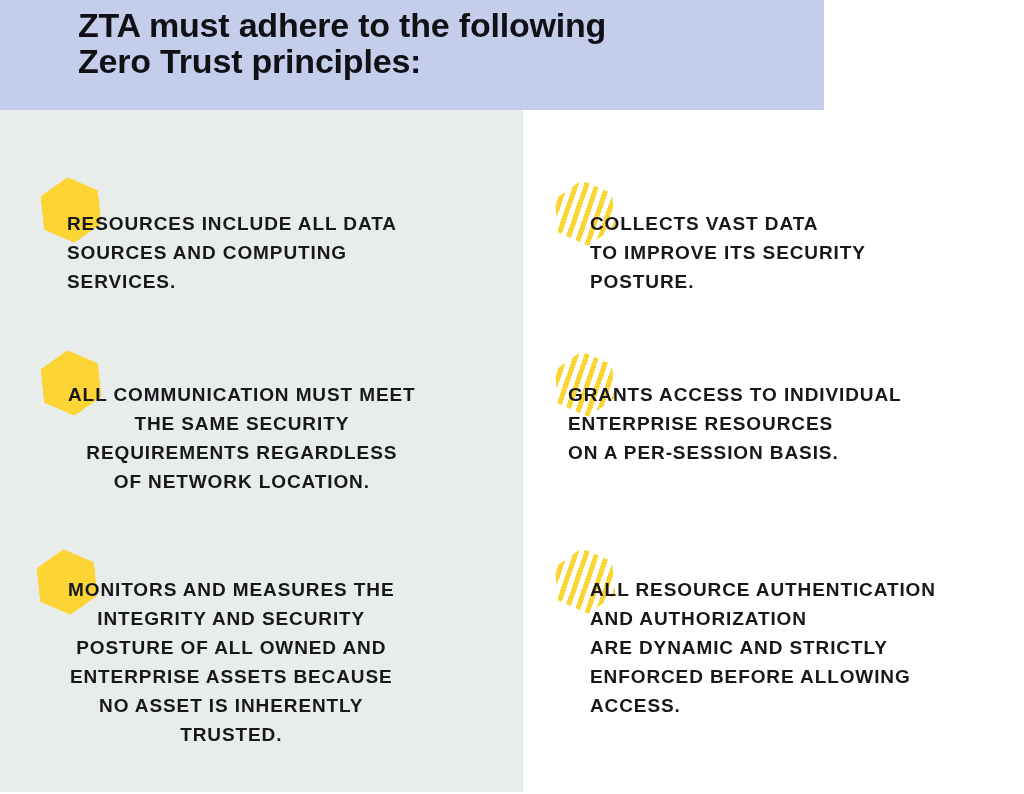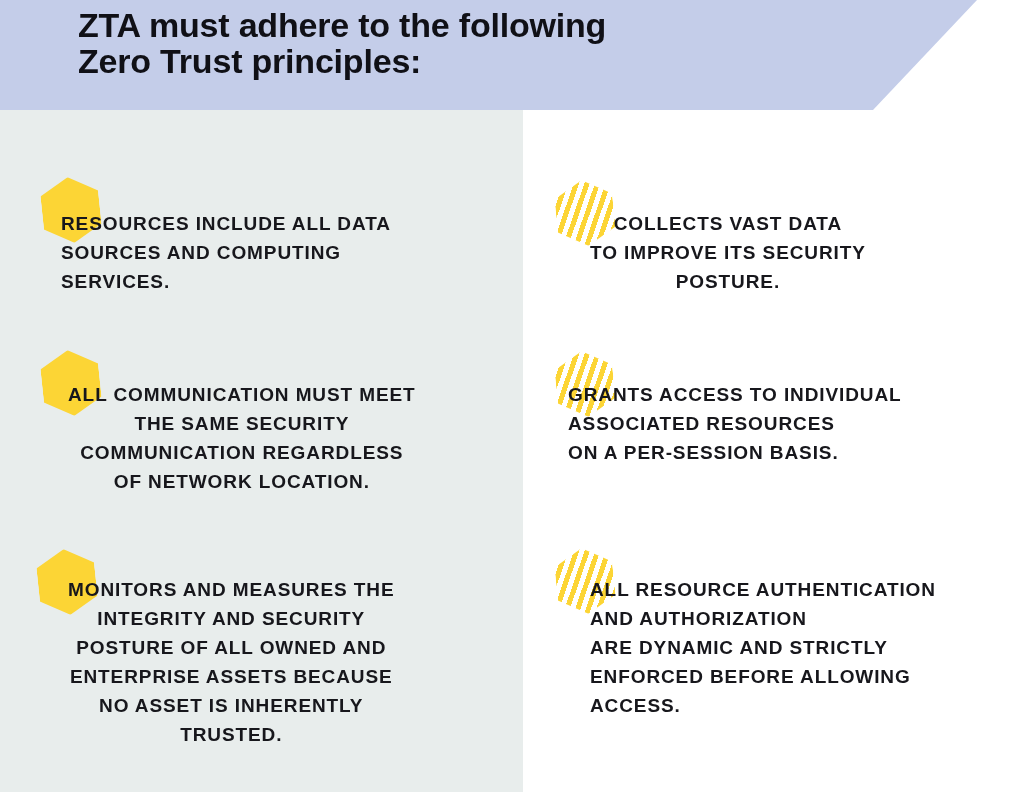--- a/index.html
+++ b/index.html
@@ -9,21 +9,21 @@
     height: 794px;
     background: #ffffff;
     overflow: hidden;
     font-family: "Liberation Sans", sans-serif;
   }
 
   
   .band {
     position: absolute;
     left: 0; top: 0;
-    width: 1024px; height: 110px;
+    width: 824px; height: 110px;
     background: #c4cde9;
     clip-path: polygon(0 0, 977px 0, 873px 110px, 0 110px);
   }
   .band-title {
     position: absolute;
     left: 78px; top: 7px;
     font-size: 34px;
     line-height: 36px;
     font-weight: bold;
     letter-spacing: -0.2px;
@@ -57,28 +57,28 @@
     font-size: 19px;
     line-height: 29px;
     font-weight: bold;
     letter-spacing: 0.9px;
     color: #17171c;
   }
   .txt div { white-space: nowrap; }
 
   
   #hex-l1 { left: 42px;  top: 177px; }
-  #txt-l1 { left: 61px;  top: 209px; }
+  #txt-l1 { left: 67px;  top: 209px; }
   #hex-l2 { left: 42px;  top: 350px; }
   #txt-l2 { left: 68px;  top: 380px; text-align: center; }
   #hex-l3 { left: 38px;  top: 549px; }
   #txt-l3 { left: 68px;  top: 575px; text-align: center; }
 
   #hex-r1 { left: 556px; top: 180px; }
-  #txt-r1 { left: 590px; top: 209px; text-align: center; }
+  #txt-r1 { left: 590px; top: 209px; }
   #hex-r2 { left: 556px; top: 351px; }
   #txt-r2 { left: 568px; top: 380px; }
   #hex-r3 { left: 556px; top: 548px; }
   #txt-r3 { left: 590px; top: 575px; }
 </style>
 </head>
 <body>
 
 <div class="band">
   <div class="band-title">
@@ -96,21 +96,21 @@
     <div>SOURCES AND COMPUTING</div>
     <div>SERVICES.</div>
   </div>
 </div>
 
 <div>
   <span id="hex-l2" class="hex"></span>
   <div id="txt-l2" class="txt">
     <div>ALL COMMUNICATION MUST MEET</div>
     <div>THE SAME SECURITY</div>
-    <div>COMMUNICATION REGARDLESS</div>
+    <div>REQUIREMENTS REGARDLESS</div>
     <div>OF NETWORK LOCATION.</div>
   </div>
 </div>
 
 <div>
   <span id="hex-l3" class="hex"></span>
   <div id="txt-l3" class="txt">
     <div>MONITORS AND MEASURES THE</div>
     <div>INTEGRITY AND SECURITY</div>
     <div>POSTURE OF ALL OWNED AND</div>
@@ -126,21 +126,21 @@
     <div>COLLECTS VAST DATA</div>
     <div>TO IMPROVE ITS SECURITY</div>
     <div>POSTURE.</div>
   </div>
 </div>
 
 <div>
   <span id="hex-r2" class="hex striped"></span>
   <div id="txt-r2" class="txt">
     <div>GRANTS ACCESS TO INDIVIDUAL</div>
-    <div>ASSOCIATED RESOURCES</div>
+    <div>ENTERPRISE RESOURCES</div>
     <div>ON A PER-SESSION BASIS.</div>
   </div>
 </div>
 
 <div>
   <span id="hex-r3" class="hex striped"></span>
   <div id="txt-r3" class="txt">
     <div>ALL RESOURCE AUTHENTICATION</div>
     <div>AND AUTHORIZATION</div>
     <div>ARE DYNAMIC AND STRICTLY</div>

